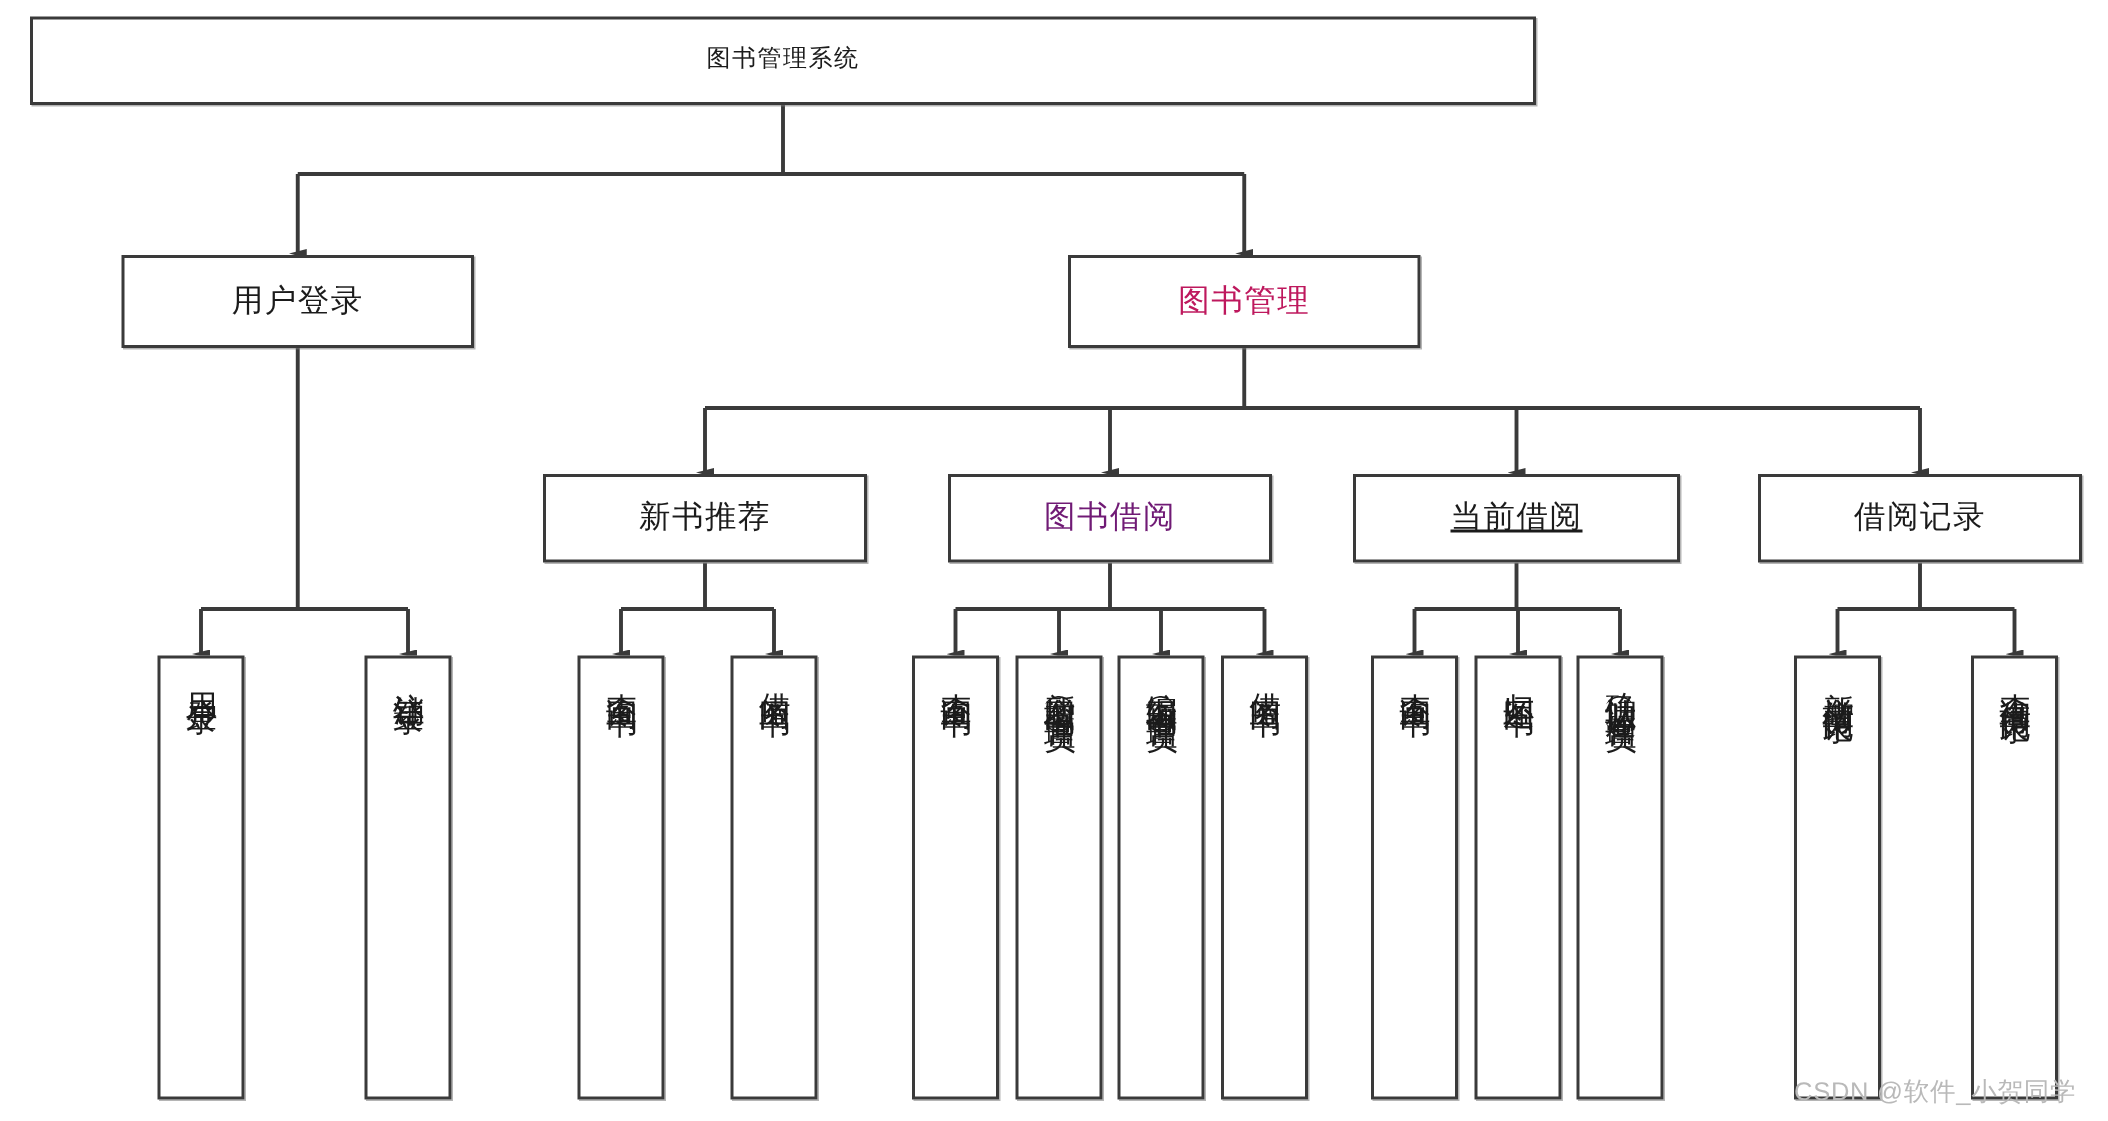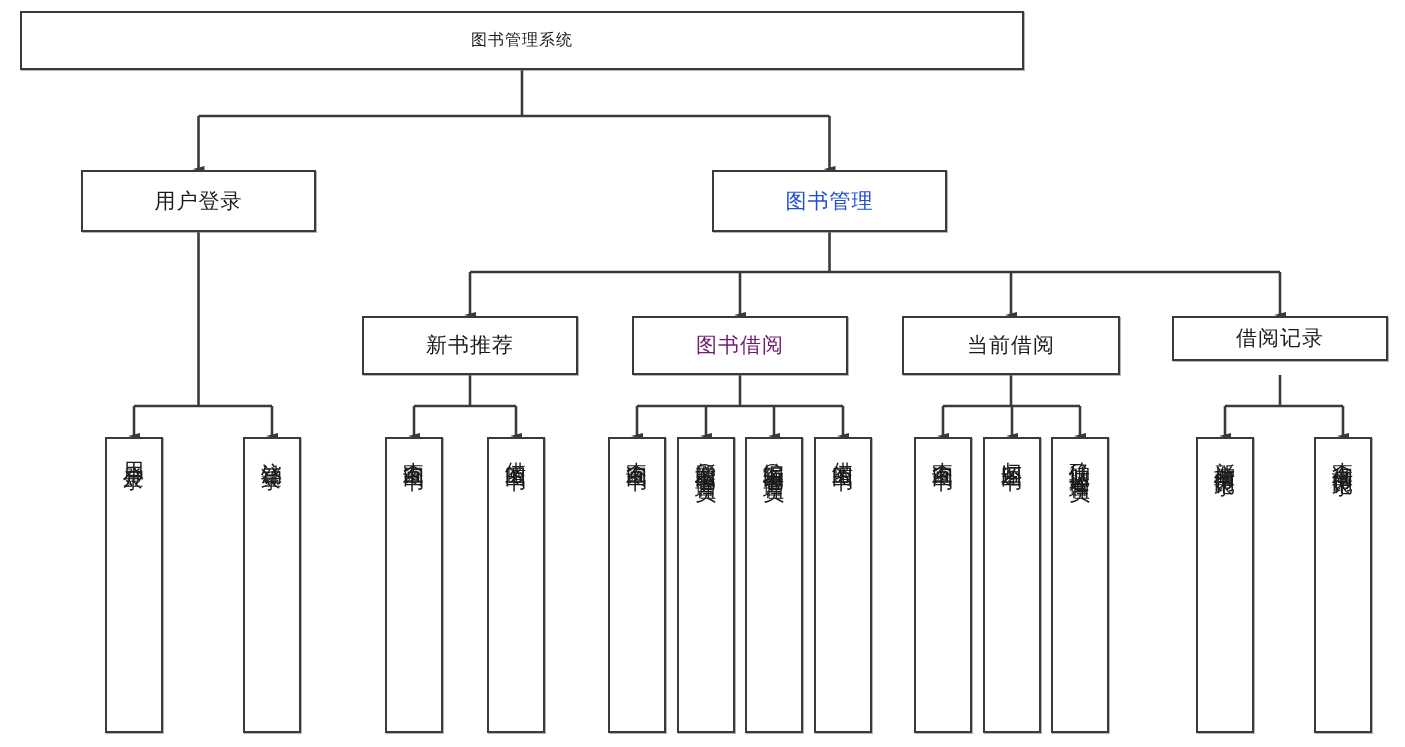--- a/index.html
+++ b/index.html
@@ -100,32 +100,32 @@
   </svg>
 
   <div id="node-layer">
       <div class="node-box horizontal root" style="left: 20px; top: 11px; width: 1004px; height: 59px; border-color: rgb(58, 58, 58);">
         <span class="node-label" style="color: rgb(27, 27, 27);">图书管理系统</span>
       </div>
       <div class="node-box horizontal" style="left: 81px; top: 170px; width: 235px; height: 62px; border-color: rgb(58, 58, 58);">
         <span class="node-label" style="color: rgb(27, 27, 27);">用户登录</span>
       </div>
       <div class="node-box horizontal" style="left: 712px; top: 170px; width: 235px; height: 62px; border-color: rgb(58, 58, 58);">
-        <span class="node-label" style="color: #1d4ed8;">图书管理</span>
+        <span class="node-label" style="color: #be185d;">图书管理</span>
       </div>
       <div class="node-box horizontal" style="left: 362px; top: 316px; width: 216px; height: 59px; border-color: rgb(58, 58, 58);">
         <span class="node-label" style="color: rgb(27, 27, 27);">新书推荐</span>
       </div>
       <div class="node-box horizontal" style="left: 632px; top: 316px; width: 216px; height: 59px; border-color: rgb(58, 58, 58);">
         <span class="node-label" style="color: #701a75;">图书借阅</span>
       </div>
       <div class="node-box horizontal" style="left: 902px; top: 316px; width: 218px; height: 59px; border-color: rgb(58, 58, 58);">
-        <span class="node-label" style="color: rgb(27, 27, 27);">当前借阅</span>
+        <span class="node-label" style="color: rgb(27, 27, 27); text-decoration: underline;">当前借阅</span>
       </div>
-      <div class="node-box horizontal" style="left: 1172px; top: 316px; width: 216px; height: 45px; border-color: rgb(58, 58, 58);">
+      <div class="node-box horizontal" style="left: 1172px; top: 316px; width: 216px; height: 59px; border-color: rgb(58, 58, 58);">
         <span class="node-label" style="color: rgb(27, 27, 27);">借阅记录</span>
       </div>
       <div class="node-box vertical" style="left: 105px; top: 437px; width: 58px; height: 296px; border-color: rgb(58, 58, 58);">
         <span class="node-label" style="color: rgb(27, 27, 27);">用户登录</span>
       </div>
       <div class="node-box vertical" style="left: 243px; top: 437px; width: 58px; height: 296px; border-color: rgb(58, 58, 58);">
         <span class="node-label" style="color: rgb(27, 27, 27);">注销登录</span>
       </div>
       <div class="node-box vertical" style="left: 385px; top: 437px; width: 58px; height: 296px; border-color: rgb(58, 58, 58);">
         <span class="node-label" style="color: rgb(27, 27, 27);">查询图书</span>
@@ -155,13 +155,14 @@
         <span class="node-label" style="color: rgb(27, 27, 27);">确认归还（管理员）</span>
       </div>
       <div class="node-box vertical" style="left: 1196px; top: 437px; width: 58px; height: 296px; border-color: rgb(58, 58, 58);">
         <span class="node-label" style="color: rgb(27, 27, 27);">新增借阅记录</span>
       </div>
       <div class="node-box vertical" style="left: 1314px; top: 437px; width: 58px; height: 296px; border-color: rgb(58, 58, 58);">
         <span class="node-label" style="color: rgb(27, 27, 27);">查询借阅记录</span>
       </div>
     </div>
 
+  <div class="watermark" style="left: 1196px; top: 716px; color: rgb(185, 185, 185);">CSDN @软件_小贺同学</div>
 </div>
 
 </body></html>

